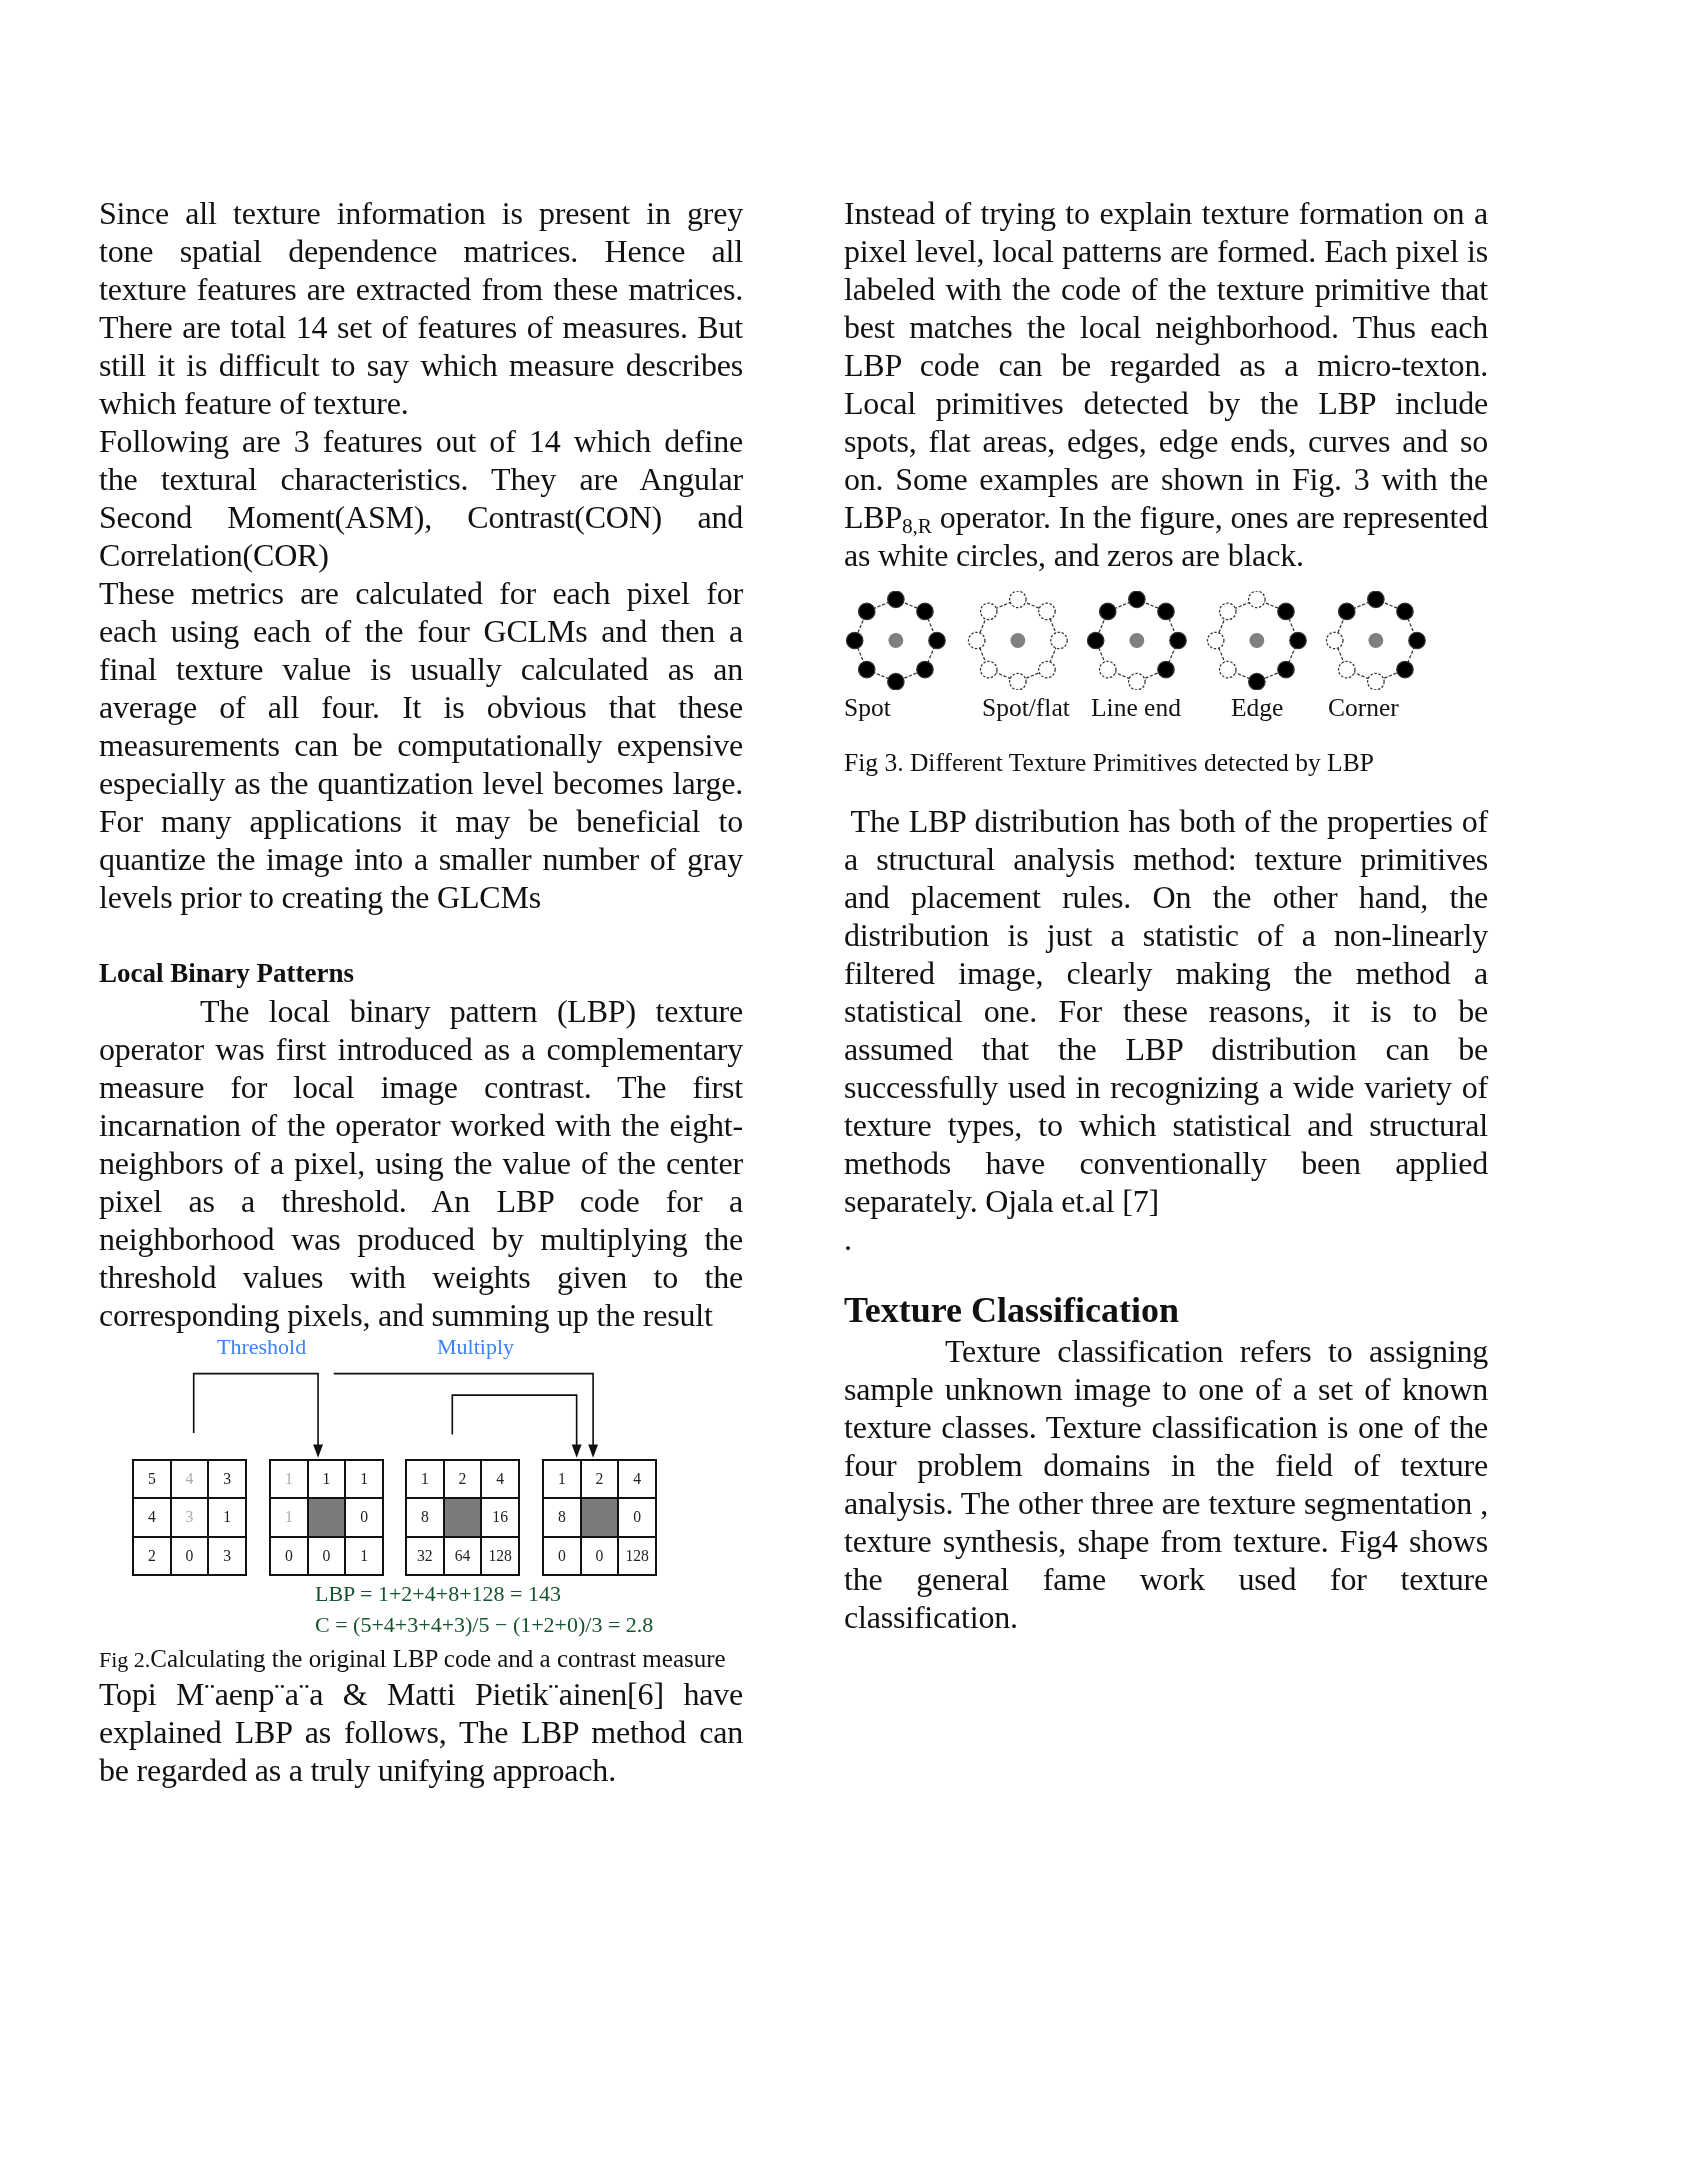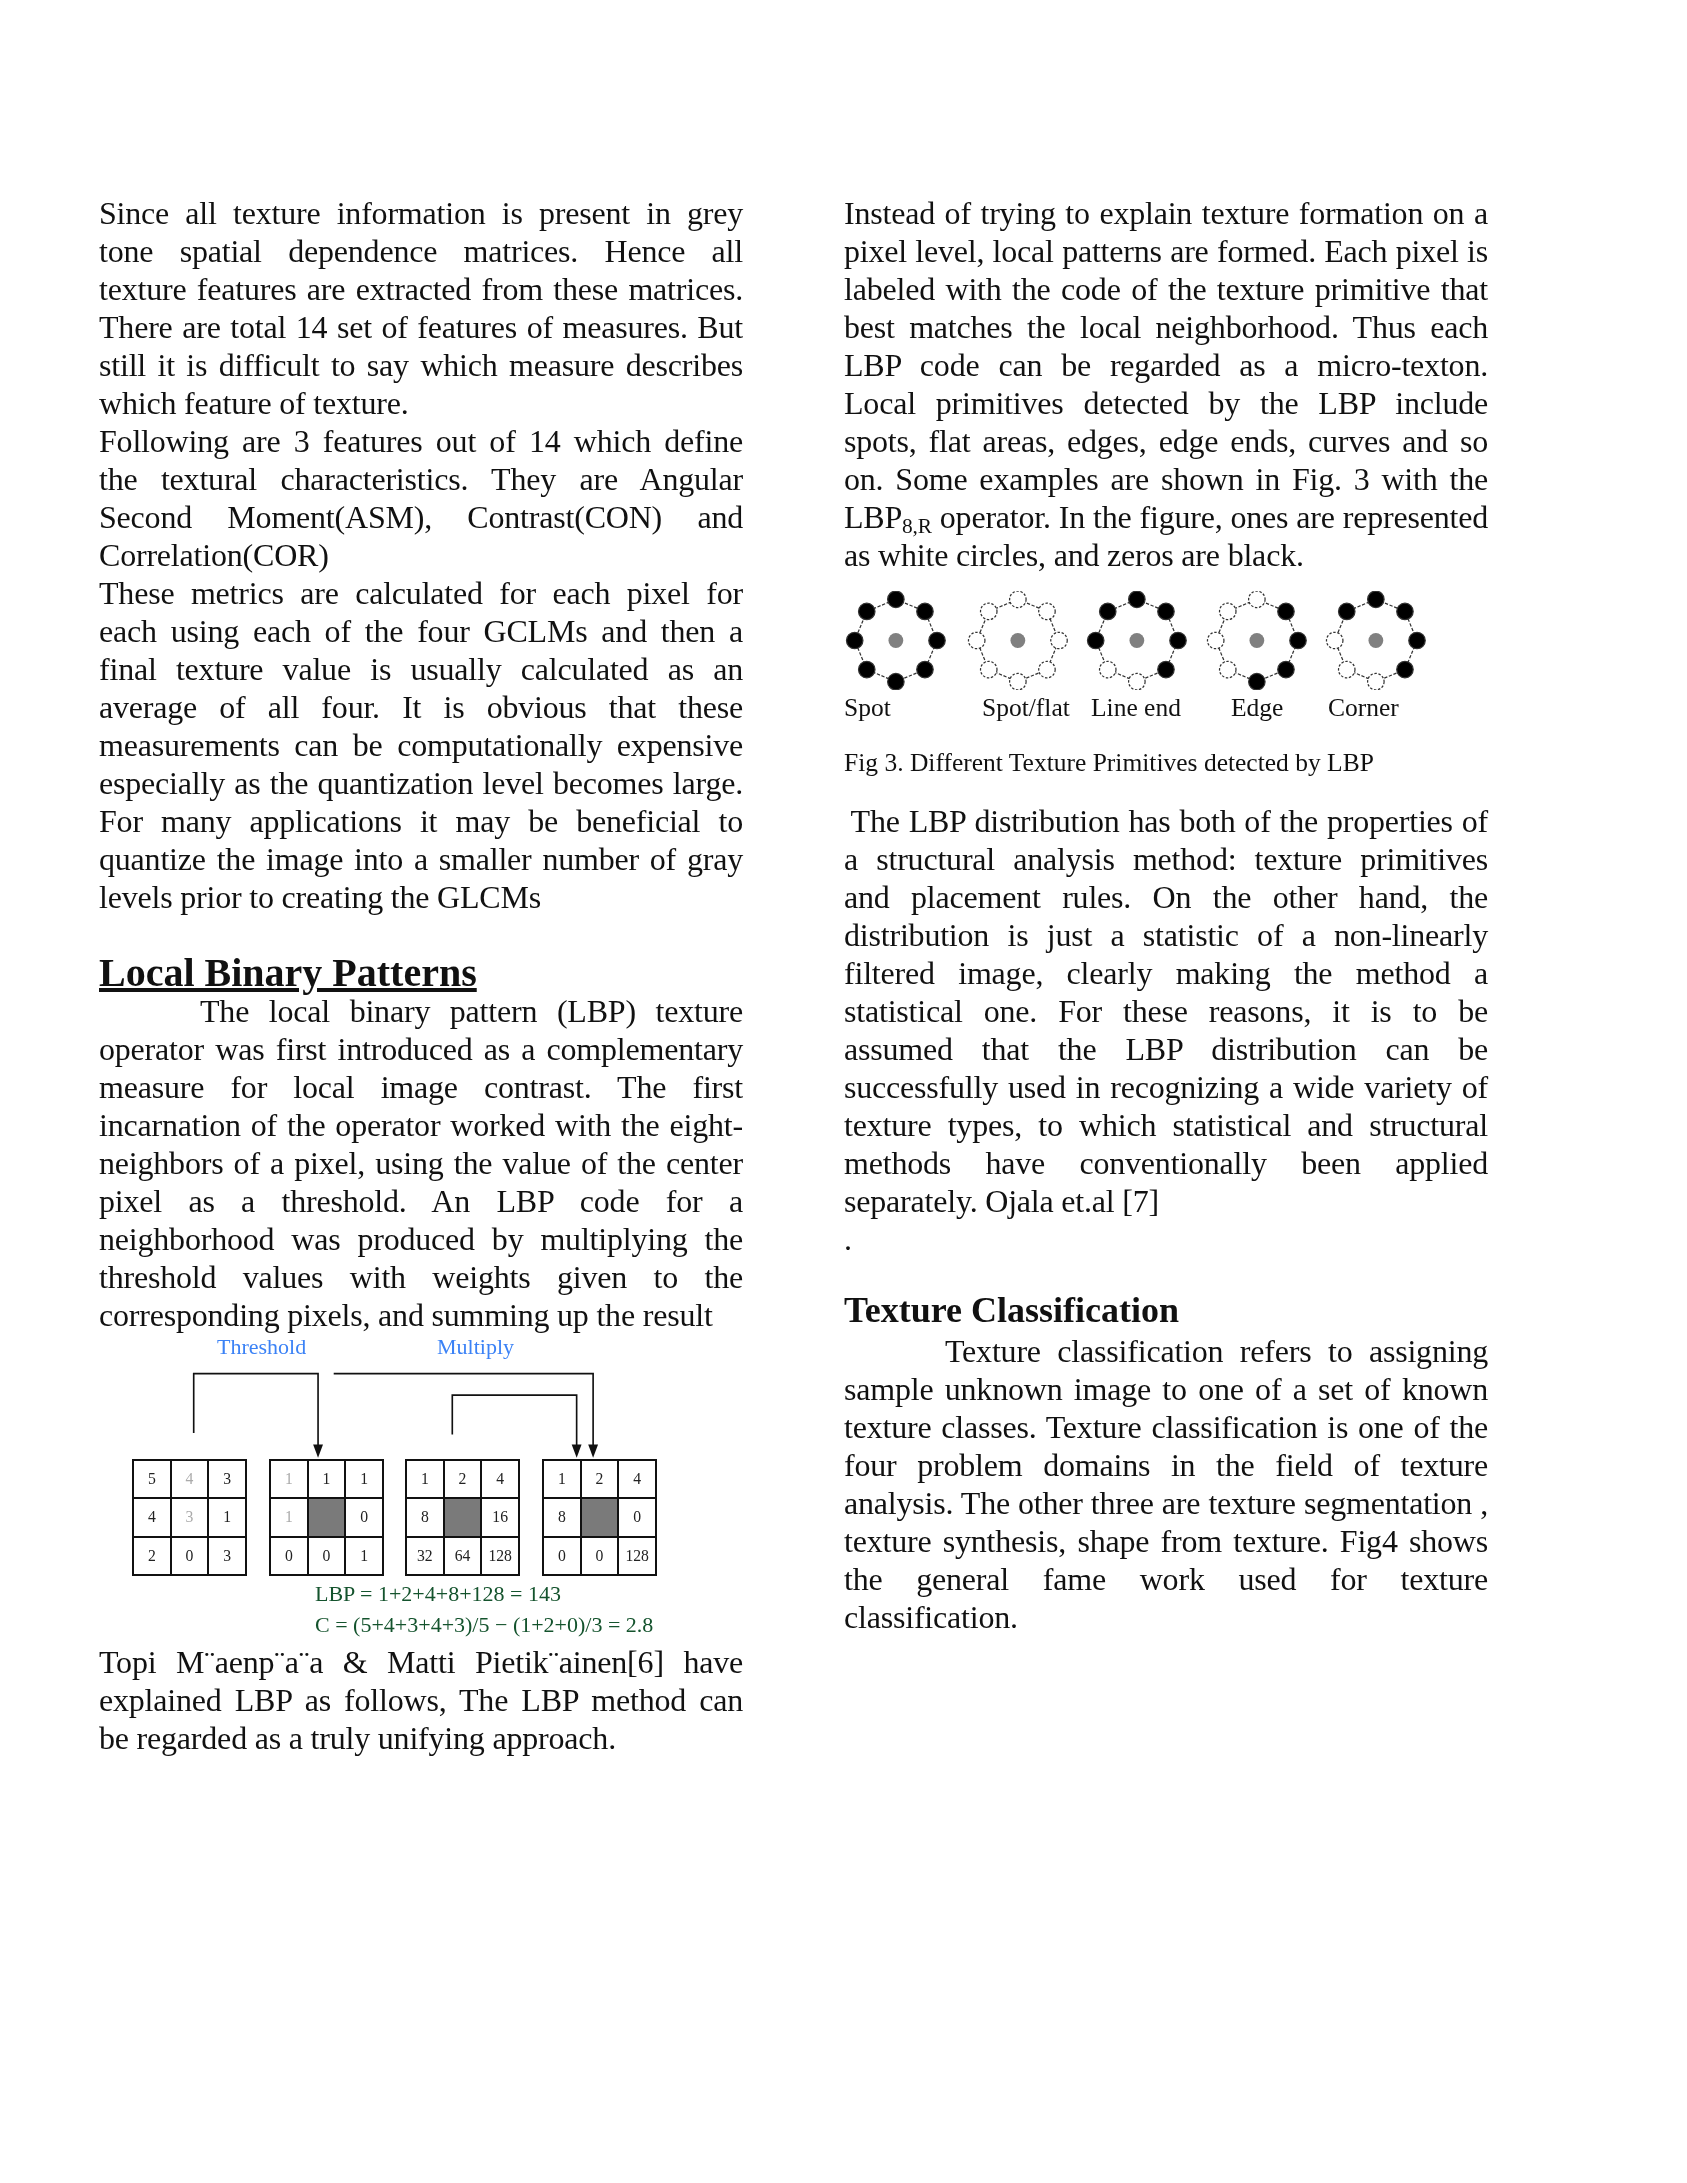--- a/index.html
+++ b/index.html
@@ -8,21 +8,21 @@
     font-family: "Liberation Serif", "DejaVu Serif", serif; color: #111;
   }
   .col { position: absolute; top: 194px; width: 644px; }
   .col-left { left: 99px; }
   .col-right { left: 844px; }
   .p {
     font-size: 32px; line-height: 38px; text-align: justify;
     margin: 0; letter-spacing: -0.2px;
   }
   .indent { text-indent: 101px; }
-  .h-bold { font-weight: bold; font-size: 40px; line-height: 38px; margin: 0; text-decoration: underline; }
+  .h-bold { font-weight: bold; font-size: 27px; line-height: 38px; margin: 0; }
   .h-large { font-weight: bold; font-size: 36px; line-height: 43px; margin: 0; }
   .gap { height: 38px; }
   .small-cap { font-size: 22px; }
   .caption { font-size: 25px; line-height: 31px; text-align: justify; margin: 0; }
   .cap-right { font-size: 25.5px; line-height: 33px; margin: 0; }
   sub { font-size: 21.4px; vertical-align: -5px; line-height: 0; }
 
   
   .fig2 { position: relative; width: 644px; height: 309px; }
   .fig2 .lbl { position: absolute; top: 0; font-size: 22px; color: #3b82f6; }
@@ -112,20 +112,21 @@
       <div class="c gray"></div>
       <div class="c">0</div>
       <div class="c">0</div>
       <div class="c">0</div>
       <div class="c">128</div>
     </div>
     <div class="formula" style="top:247px;">LBP = 1+2+4+8+128 = 143</div>
     <div class="formula" style="top:278px;">C = (5+4+3+4+3)/5 − (1+2+0)/3 = 2.8</div>
   </div>
 
+  <p class="caption"><span class="small-cap">Fig 2.</span><span>Calculating the original LBP code and a contrast measure</span></p>
   <p class="p">Topi M¨aenp¨a¨a &amp; Matti Pietik¨ainen[6] have explained LBP as follows, The LBP method can be regarded as a truly unifying approach.</p>
 </div>
 
 <div class="col col-right">
   <p class="p"><span>Instead of trying to explain texture formation on a pixel level, local patterns are formed. Each pixel is labeled with the code of the texture primitive that best matches the local neighborhood. Thus each LBP code can be regarded as a micro-texton. Local primitives detected by the LBP include spots, flat areas, edges, edge ends, curves and so on. Some examples are shown in Fig. 3 with the LBP</span><sub>8,R</sub><span> operator. In the figure, ones are represented as white circles, and zeros are black.</span></p>
 
   <div style="height:16.5px"></div>
   <div class="fig3" id="fig3">
       <svg width="107" height="99" class="prim" style="left: 0px;" viewBox="0 0 130 120">
         <polygon points="63,10 98.35533905932738,24.64466094067263 113,60 98.35533905932738,95.35533905932738 63,110 27.64466094067263,95.35533905932738 13,60.00000000000001 27.644660940672615,24.64466094067263" fill="none" stroke="#333" stroke-width="1.5" stroke-dasharray="4,2"></polygon>

